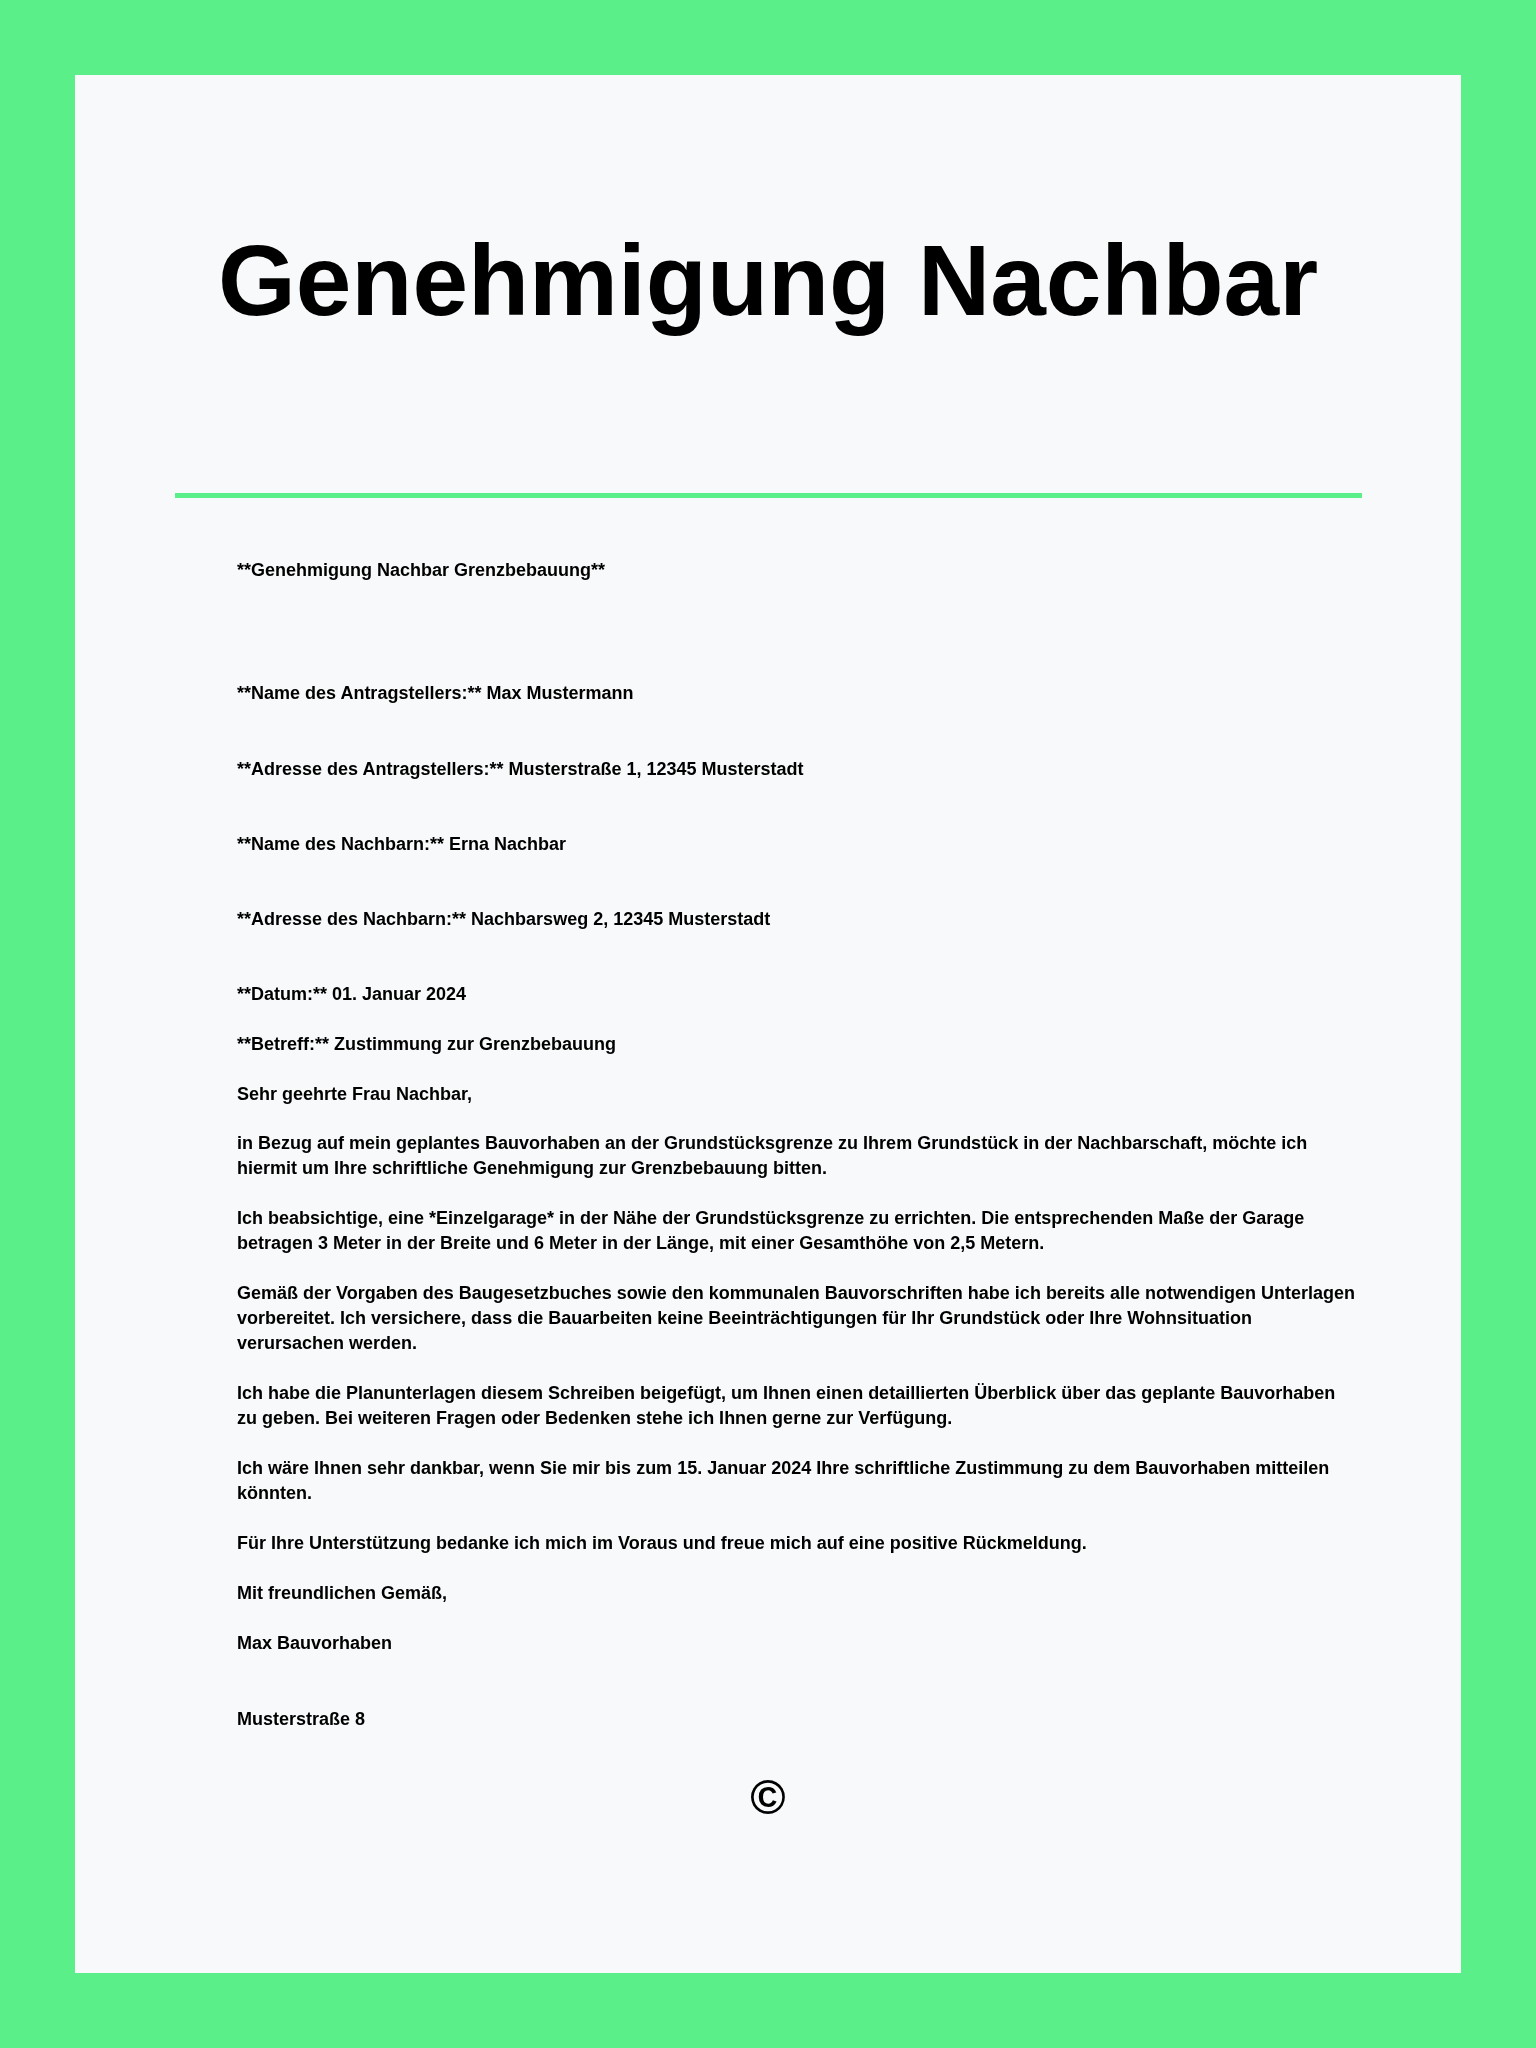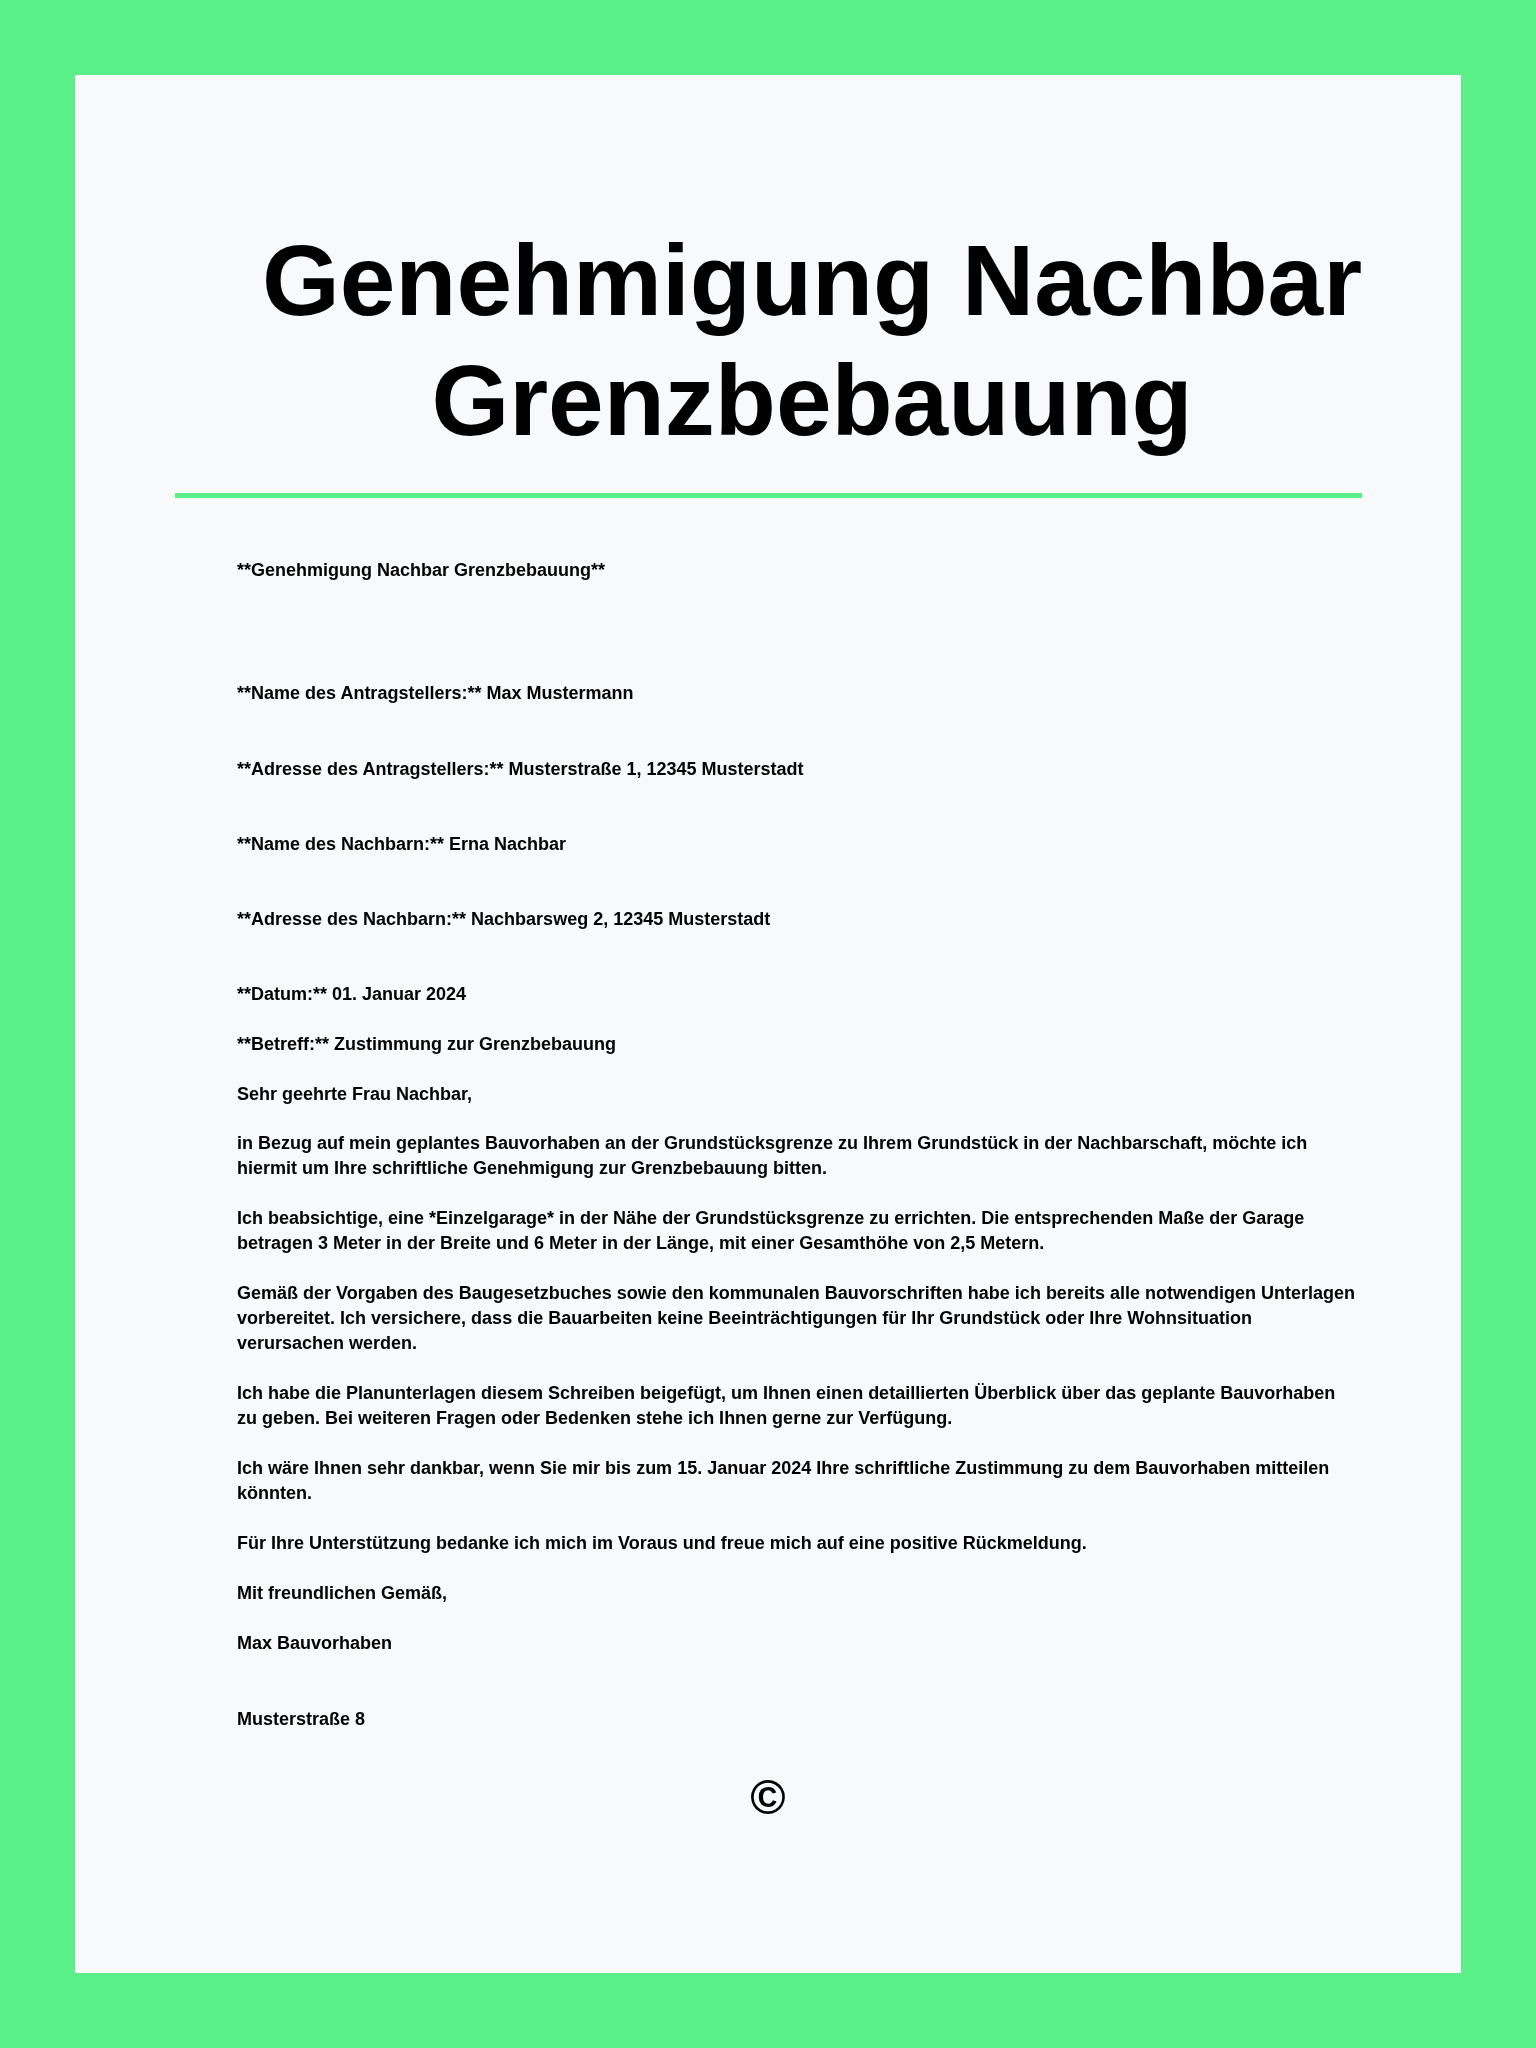--- a/index.html
+++ b/index.html
@@ -27,21 +27,20 @@
       position: absolute;
       left: 0;
       top: 220px;
       width: 1386px;
       margin: 0;
       text-align: center;
       font-weight: bold;
       font-size: 100px;
       line-height: 120px;
       transform: translateY(-75px);
-      padding-left: 44px;
     }
     .title span { display: block; }
     .rule {
       position: absolute;
       left: 100px;
       width: 1187px;
       top: 418px;
       height: 5px;
       background: #5bef8a;
     }
@@ -71,21 +70,20 @@
       line-height: 48px;
       font-weight: bold;
     }
   </style>
 </head>
 <body>
 
 <div class="page">
   <h1 class="title">
     <span>Genehmigung Nachbar</span>
-    <span>Grenzbebauung</span>
   </h1>
 
   <div class="rule"></div>
 
   <div class="body">
     <p class="line" style="top:471px">**Genehmigung Nachbar Grenzbebauung**</p>
 
     <p class="line" style="top:594px">**Name des Antragstellers:** Max Mustermann</p>
     <p class="line" style="top:670px">**Adresse des Antragstellers:** Musterstraße 1, 12345 Musterstadt</p>
     <p class="line" style="top:745px">**Name des Nachbarn:** Erna Nachbar</p>

